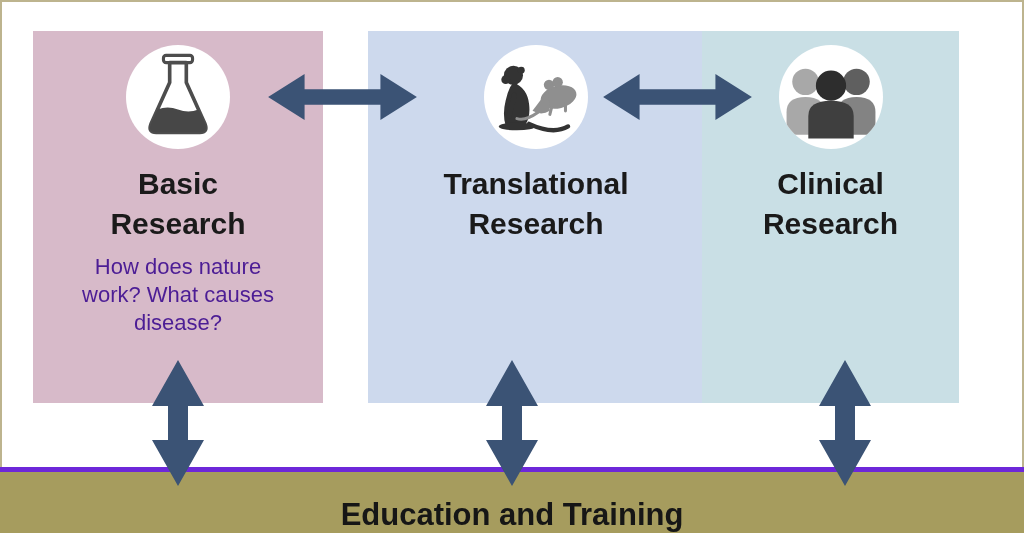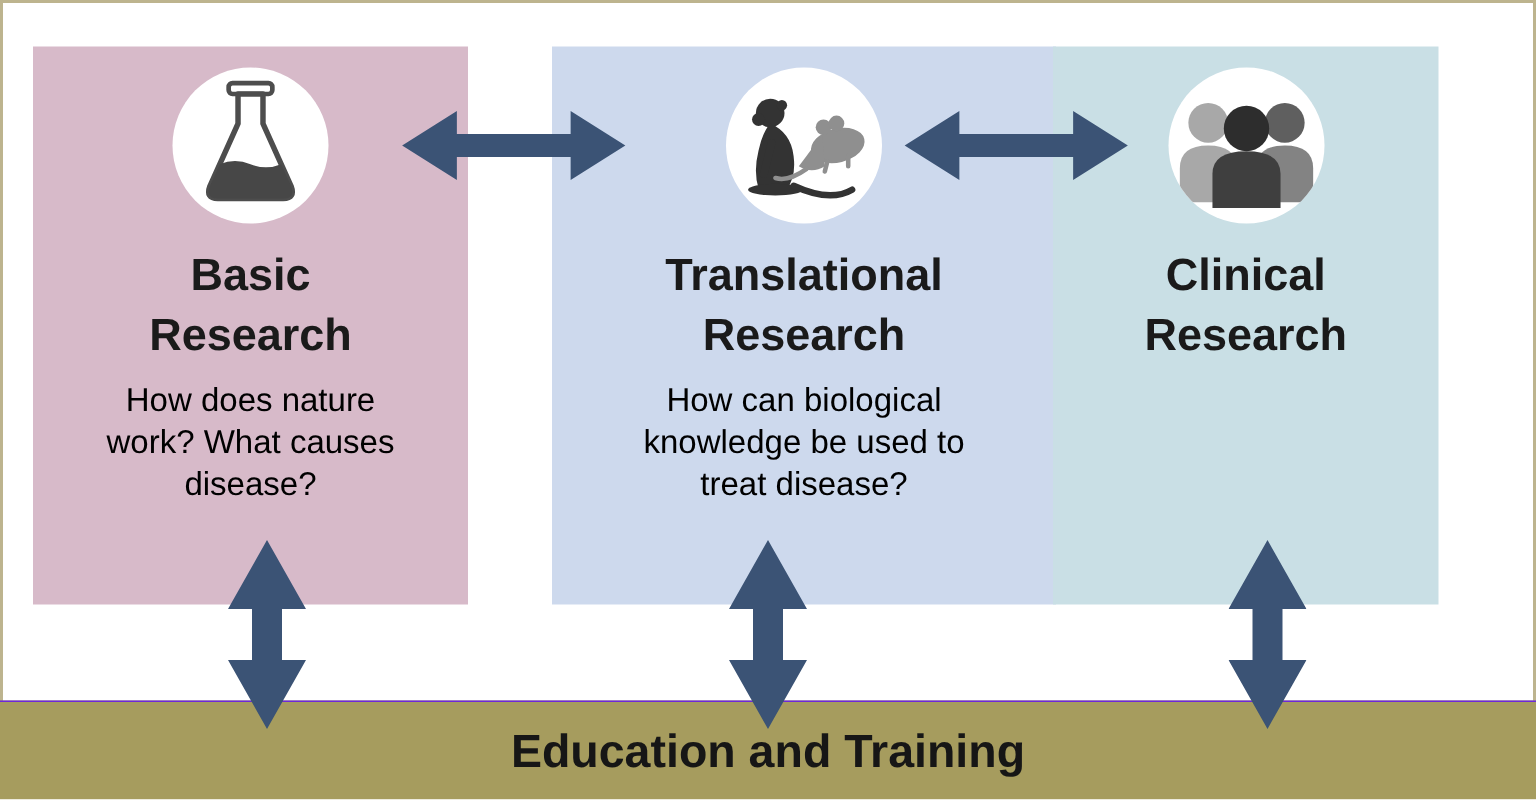--- a/index.html
+++ b/index.html
@@ -25,21 +25,21 @@
   .panel {
     position: absolute;
     top: 31px;
     height: 372px;
     z-index: 2;
     display: flex;
     flex-direction: column;
     align-items: center;
     text-align: center;
   }
-  .panel-basic         { left: 22px;  width: 290px; background: #d7bac9; }
+  .panel-basic         { left: 33px;  width: 290px; background: #d7bac9; }
   .panel-translational { left: 368px; width: 336px; background: #cdd9ed; }
   .panel-clinical      { left: 702px; width: 257px; background: #c9dfe5; }
 
   .icon-circle {
     width: 104px;
     height: 104px;
     margin-top: 14px;
     border-radius: 50%;
     background: #ffffff;
     overflow: hidden;
@@ -53,45 +53,45 @@
     line-height: 40px;
     font-weight: 700;
     color: #1a1a1a;
     white-space: pre-line;
   }
 
   .panel-desc {
     margin-top: 9px;
     font-size: 22px;
     line-height: 28px;
-    color: #000000;
+    color: #4c1d95;
   }
   .panel-basic .panel-desc         { max-width: 212px; }
   .panel-translational .panel-desc { max-width: 242px; }
   .panel-clinical .panel-desc      { max-width: 242px; }
 
   .arrow { position: absolute; z-index: 5; }
   .h-arrow { width: 155px; height: 48px; top: 73px; }
   .h-arrow-1 { left: 265px; }
   .h-arrow-2 { left: 600px; }
   .v-arrow { width: 52px; height: 126px; top: 360px; }
   .v-arrow-1 { left: 152px; }
   .v-arrow-2 { left: 486px; }
   .v-arrow-3 { left: 819px; }
   .arrow svg { display: block; width: 100%; height: 100%; }
 
   .band {
     position: absolute;
     left: 0; right: 0; bottom: 0;
     height: 66px;
     background: #a69c5e;
-    border-top: 1px solid #6d28d9;
+    border-top: 5px solid #6d28d9;
     z-index: 3;
     display: flex;
-    align-items: center;
+    align-items: flex-end;
     justify-content: center;
   }
   .band-label {
     font-size: 31px;
     font-weight: 700;
     color: #161616;
   }
 </style>
 </head>
 <body>
@@ -132,21 +132,20 @@
           <path d="M74 42 L56 66 Q66 72 76 66 Z"></path>
           <circle cx="75" cy="36" r="6"></circle>
           <circle cx="85" cy="33" r="6"></circle>
           <path d="M62 68 Q48 78 38 75" stroke="#8f8f8f" stroke-width="3.5" stroke-linecap="round" fill="none"></path>
           <path d="M78 62 L76 70 M94 58 L94 66" stroke="#8f8f8f" stroke-width="3.5" stroke-linecap="round" fill="none"></path>
         </g>
       </svg>
     </div>
     <h2 class="panel-title">Translational
 Research</h2>
-    <p class="panel-desc">How can biological knowledge be used to treat disease?</p>
   </section>
 
   <section class="panel panel-clinical" style="background: rgb(201, 223, 229);">
     <div class="icon-circle">
       <svg viewBox="0 0 110 100">
         <g>
           <circle cx="28" cy="34" r="14" fill="#a8a8a8"></circle>
           <path d="M8 90 V66 Q8 50 28 50 Q48 50 48 66 V90 Z" fill="#a8a8a8"></path>
         </g>
         <g>

